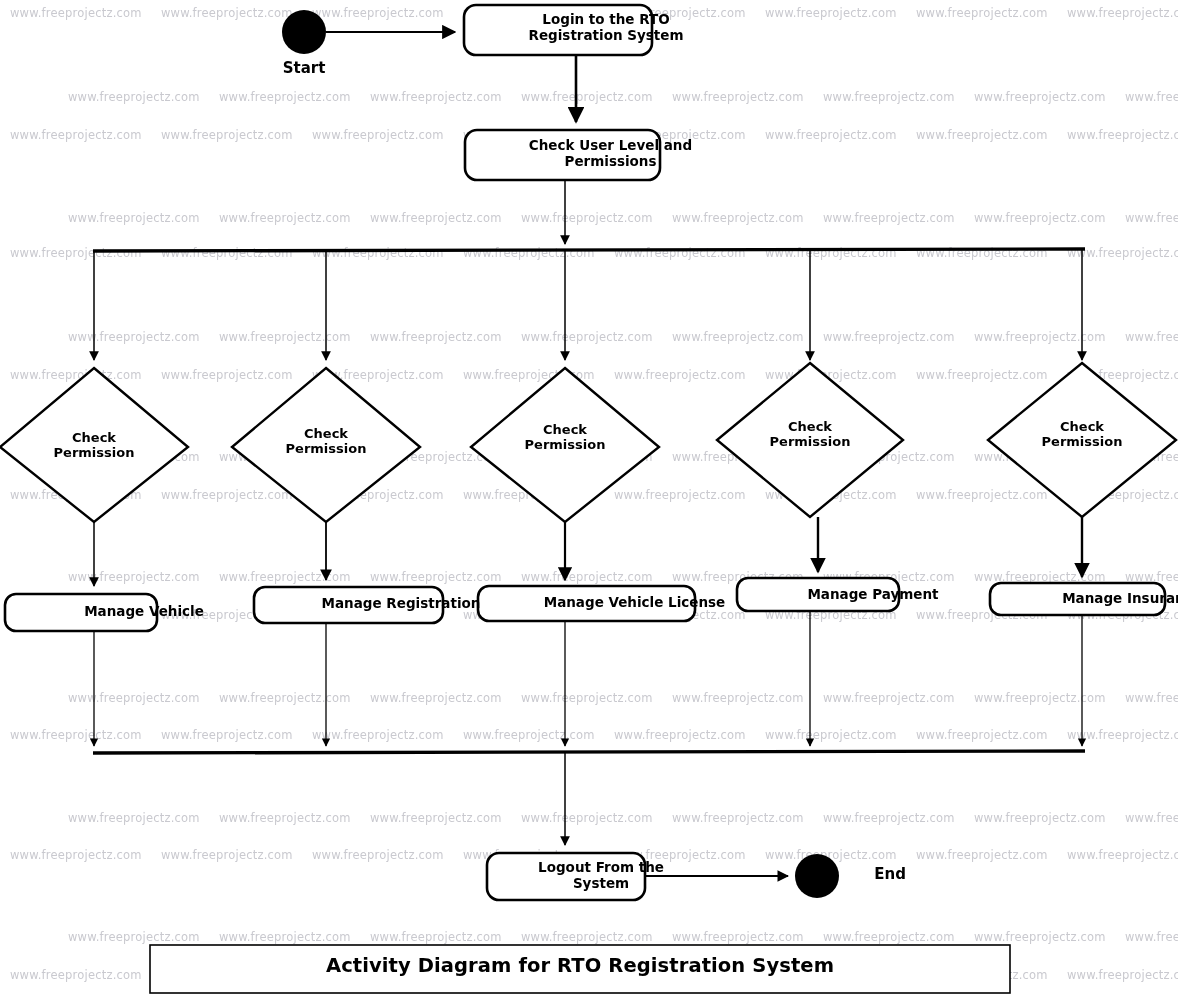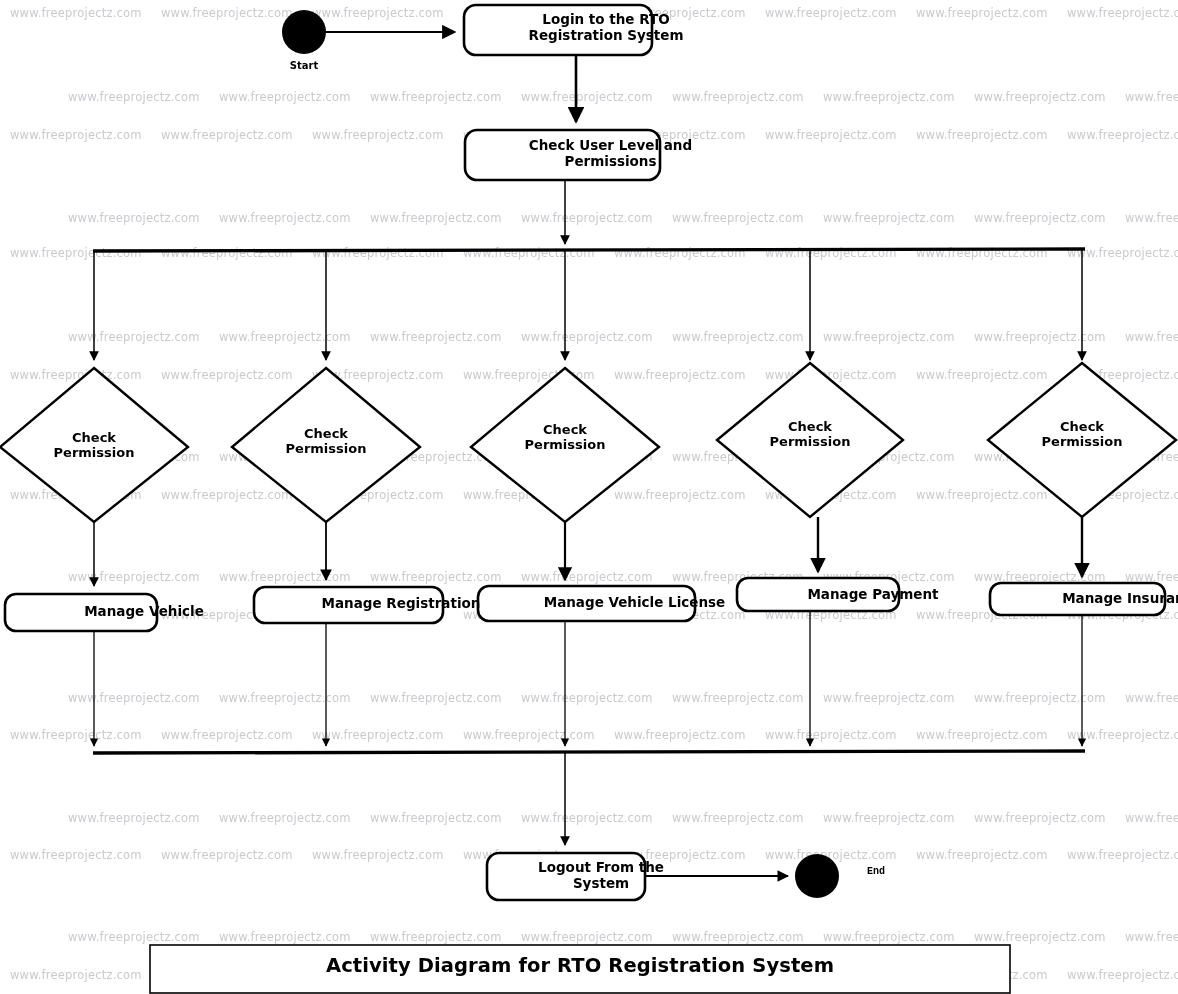--- a/index.html
+++ b/index.html
@@ -14,21 +14,21 @@
 
   
   #diagram{position:absolute;left:0;top:0;width:1178px;height:994px;z-index:2;}
   svg{position:absolute;left:0;top:0;overflow:visible;}
 
   .node-label{position:absolute;z-index:3;text-align:center;color:#000;
               font-family:"DejaVu Sans",sans-serif;font-weight:bold;line-height:1.18;
               pointer-events:none;}
   .act-label{font-size:13.5px;padding-left:48px;}
   .dia-label{font-size:13px;}
-  .term-label{font-size:10px;font-weight:bold;}
+  .term-label{font-size:15px;font-weight:bold;}
   .title-label{font-size:19.5px;font-weight:bold;letter-spacing:.1px;}
 </style>
 </head>
 <body>
 
 <div id="canvas">
 
   <div id="watermarks">
       <div class="wm-row" style="top: 6px; padding-left: 10px;"><span>www.freeprojectz.com</span><span>www.freeprojectz.com</span><span>www.freeprojectz.com</span><span>www.freeprojectz.com</span><span>www.freeprojectz.com</span><span>www.freeprojectz.com</span><span>www.freeprojectz.com</span><span>www.freeprojectz.com</span></div>
       <div class="wm-row" style="top: 90px; padding-left: 68px;"><span>www.freeprojectz.com</span><span>www.freeprojectz.com</span><span>www.freeprojectz.com</span><span>www.freeprojectz.com</span><span>www.freeprojectz.com</span><span>www.freeprojectz.com</span><span>www.freeprojectz.com</span><span>www.freeprojectz.com</span></div>
@@ -128,18 +128,18 @@
     <div class="node-label dia-label" style="left:1022px;top:419px;width:120px;">Check Permission</div>
 
     <div class="node-label act-label" style="left:7px;top:604px;width:178px;">Manage Vehicle</div>
     <div class="node-label act-label" style="left:256px;top:596px;width:194px;">Manage Registration</div>
     <div class="node-label act-label" style="left:480px;top:595px;width:213px;">Manage Vehicle License</div>
     <div class="node-label act-label" style="left:739px;top:587px;width:172px;">Manage Payment</div>
     <div class="node-label act-label" style="left:992px;top:591px;width:184px;">Manage Insurance</div>
 
     <div class="node-label act-label" style="left:489px;top:860px;width:128px;">Logout From the System</div>
 
-    <div class="node-label term-label" style="left:846px;top:866px;width:60px;text-align:center;font-family:Liberation Mono, monospace;">End</div>
+    <div class="node-label term-label" style="left:846px;top:866px;width:60px;text-align:right;">End</div>
 
     <div class="node-label title-label" style="left:150px;top:954px;width:860px;">Activity Diagram for RTO Registration System</div>
 
   </div>
 </div>
 
 </body></html>

